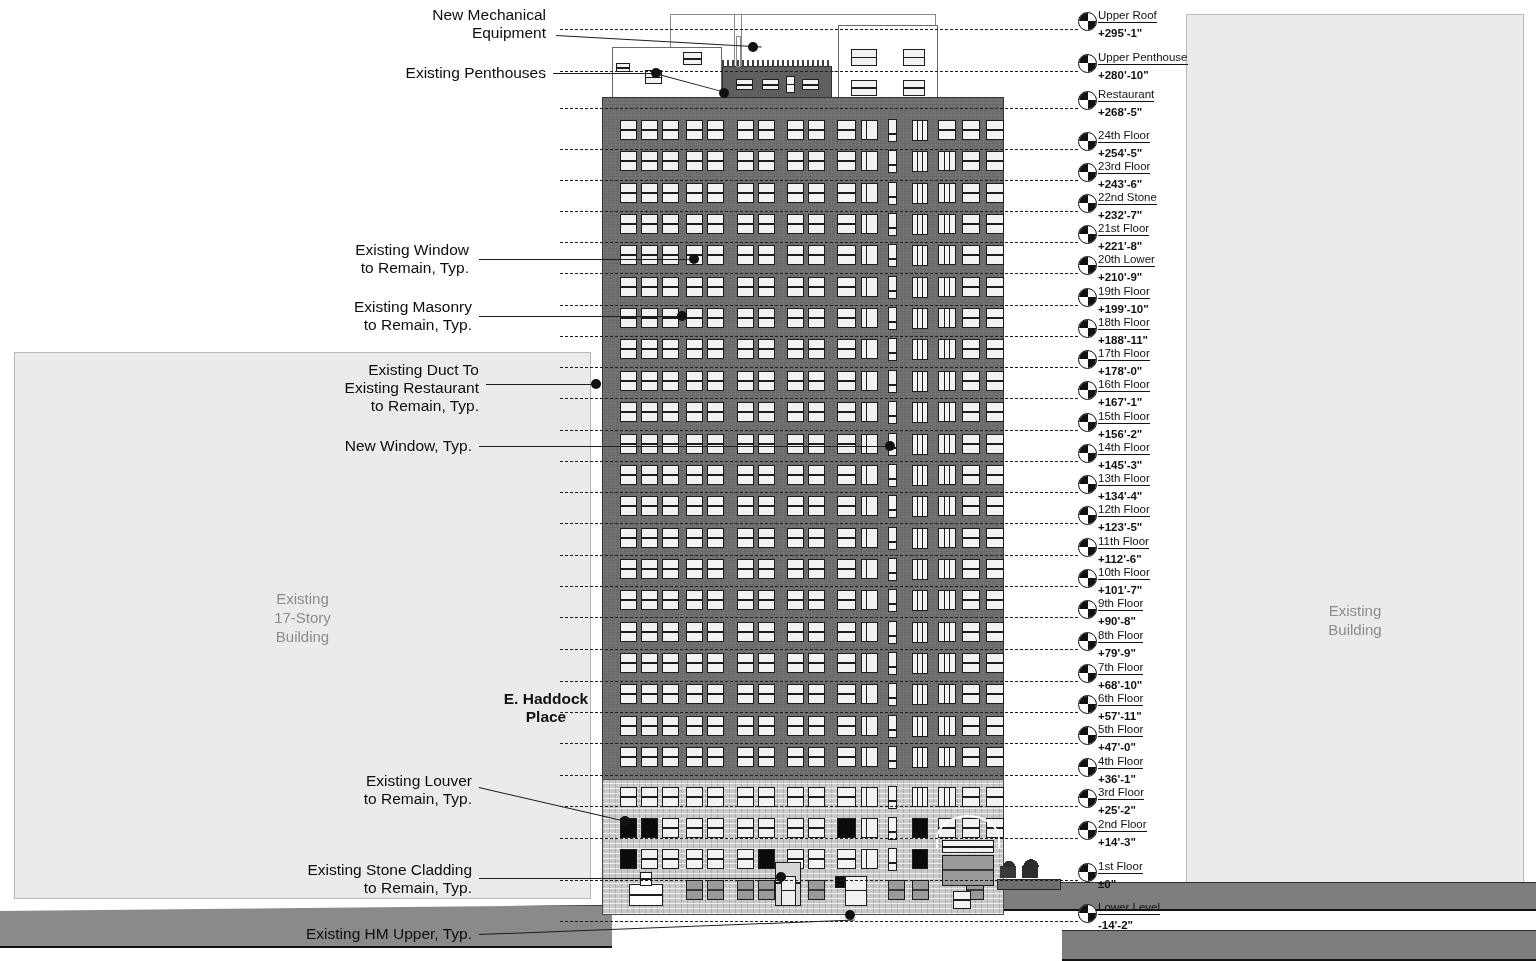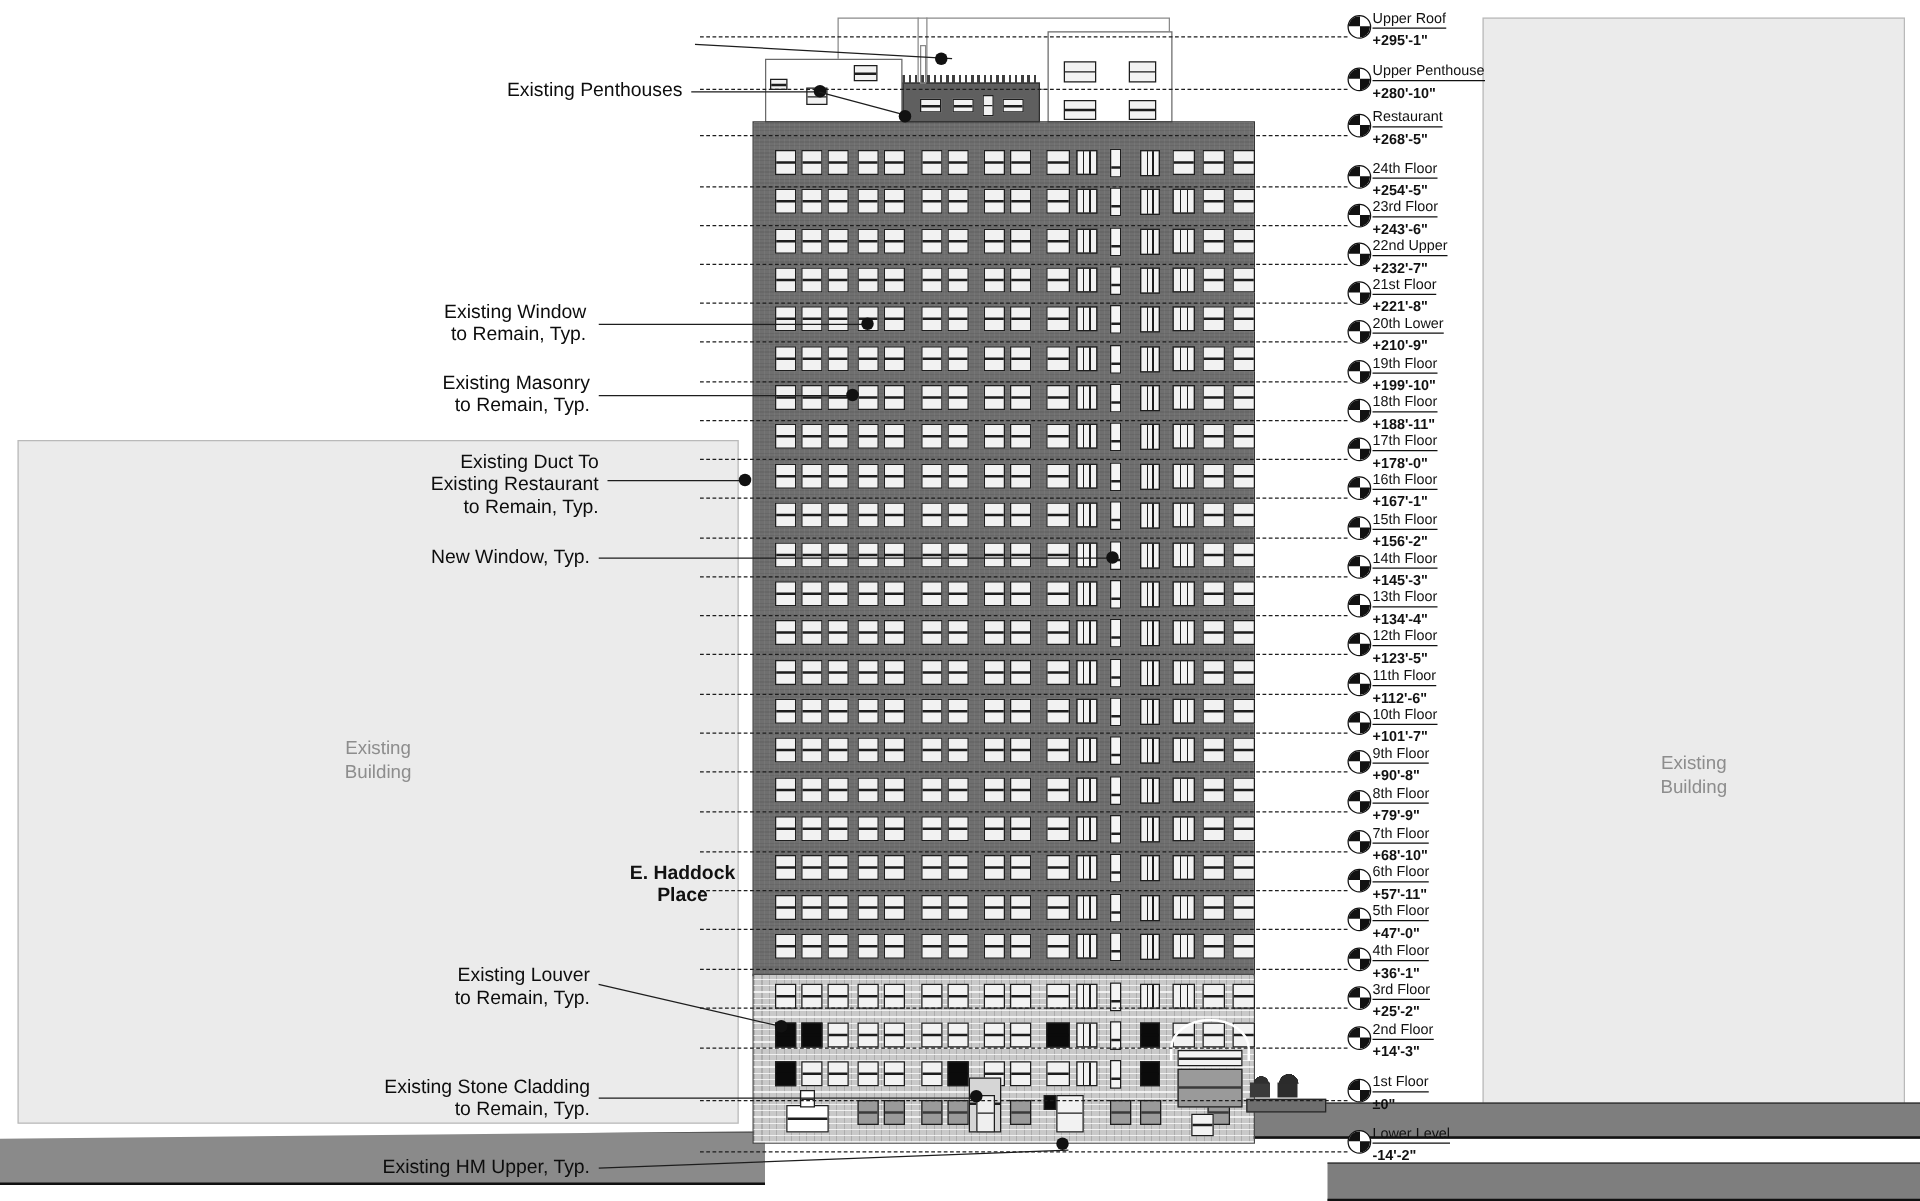--- a/index.html
+++ b/index.html
@@ -75,20 +75,21 @@
         border-bottom:none;border-radius:50% 50% 0 0 / 70% 70% 0 0;}
 </style>
 </head>
 <body>
 
 <div class="stage">
 
   <div class="neighbor" style="left:14px;top:352px;width:575px;height:545px;">
     <div class="nlabel" style="top:236px;">
       <div>Existing</div>
+      <div>17-Story</div>
       <div>Building</div>
     </div>
   </div>
 
   <div class="neighbor" style="left:1186px;top:14px;width:336px;height:872px;">
     <div class="nlabel" style="top:586px;">
       <div>Existing</div>
       <div>Building</div>
     </div>
   </div>
@@ -600,21 +601,21 @@
           <i class="q1"></i>
           <i class="q4"></i>
         </span>
         <span class="txt"><span class="nm">23rd Floor</span><br><span class="el">+243'-6"</span></span>
       </div>
       <div class="tag" style="left: 1078px; top: 202px;">
         <span class="sym">
           <i class="q1"></i>
           <i class="q4"></i>
         </span>
-        <span class="txt"><span class="nm">22nd Upper</span><br><span class="el">+232'-7"</span></span>
+        <span class="txt"><span class="nm">22nd Stone</span><br><span class="el">+232'-7"</span></span>
       </div>
       <div class="tag" style="left: 1078px; top: 233px;">
         <span class="sym">
           <i class="q1"></i>
           <i class="q4"></i>
         </span>
         <span class="txt"><span class="nm">21st Floor</span><br><span class="el">+221'-8"</span></span>
       </div>
       <div class="tag" style="left: 1078px; top: 264px;">
         <span class="sym">
@@ -758,20 +759,24 @@
       </div>
       <div class="tag" style="left: 1078px; top: 912px;">
         <span class="sym">
           <i class="q1"></i>
           <i class="q4"></i>
         </span>
         <span class="txt"><span class="nm">Lower Level</span><br><span class="el">-14'-2"</span></span>
       </div>
     </div>
 
+  <div class="ann" style="left:300px;top:6px;width:246px;">
+    <div>New Mechanical</div>
+    <div>Equipment</div>
+  </div>
   <div class="leader" style="left:556px;top:35px;width:206px;transform:rotate(3.2deg);"></div>
   <div class="dot" style="left:748px;top:42px;"></div>
 
   <div class="ann" style="left:330px;top:64px;width:216px;">
     <div>Existing Penthouses</div>
   </div>
   <div class="leader" style="left:553px;top:73px;width:102px;"></div>
   <div class="dot" style="left:651px;top:68px;"></div>
   <div class="leader" style="left:655px;top:73px;width:72px;transform:rotate(15deg);"></div>
   <div class="dot" style="left:719px;top:88px;"></div>

